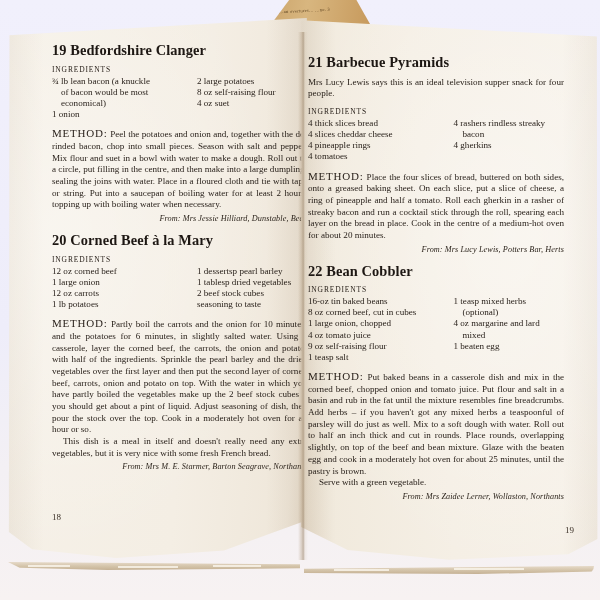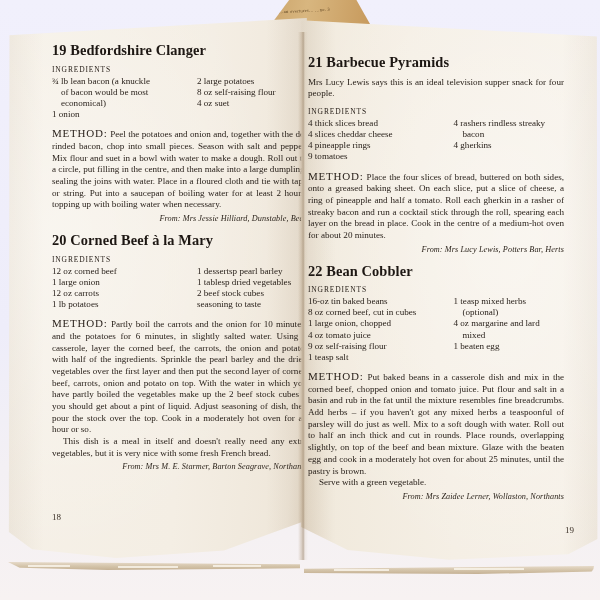--- a/index.html
+++ b/index.html
@@ -315,21 +315,21 @@
 
         <div class="recipe">
           <h2 class="recipe-title">21 Barbecue Pyramids</h2>
           <p class="recipe-intro">Mrs Lucy Lewis says this is an ideal television supper snack for four people.</p>
           <div class="section-label">INGREDIENTS</div>
           <div class="ing-cols">
             <div class="ing-col col-a">
               <p class="ing-item">4 thick slices bread</p>
               <p class="ing-item">4 slices cheddar cheese</p>
               <p class="ing-item">4 pineapple rings</p>
-              <p class="ing-item">9 tomatoes</p>
+              <p class="ing-item">4 tomatoes</p>
             </div>
             <div class="ing-col col-b">
               <p class="ing-item">4 rashers rindless streaky</p>
               <p class="ing-item cont">bacon</p>
               <p class="ing-item">4 gherkins</p>
             </div>
           </div>
           <p class="method"><span class="method-label">METHOD:</span> <span>Place the four slices of bread, buttered on both sides, onto a greased baking sheet. On each slice, put a slice of cheese, a ring of pineapple and half a tomato. Roll each gherkin in a rasher of streaky bacon and run a cocktail stick through the roll, spearing each layer on the bread in place. Cook in the centre of a medium-hot oven for about 20 minutes.</span></p>
           <p class="attribution">From: Mrs Lucy Lewis, Potters Bar, Herts</p>
         </div>

